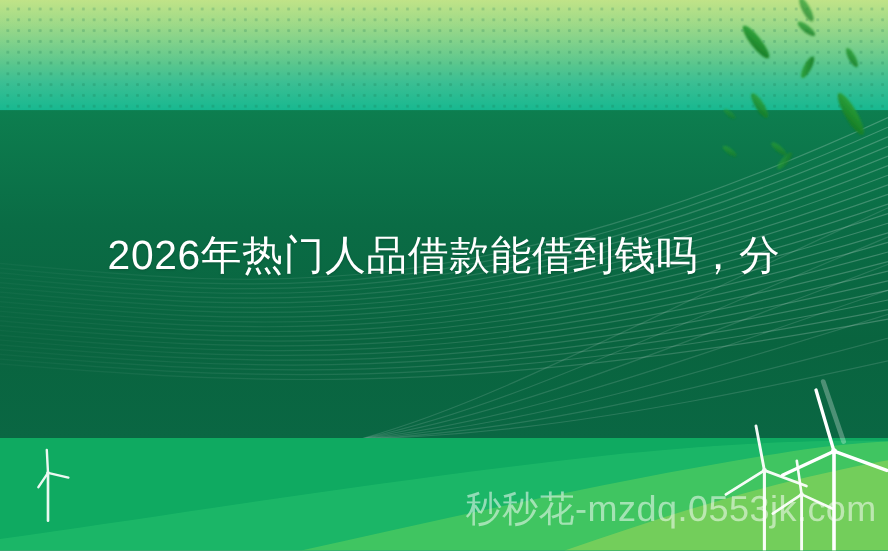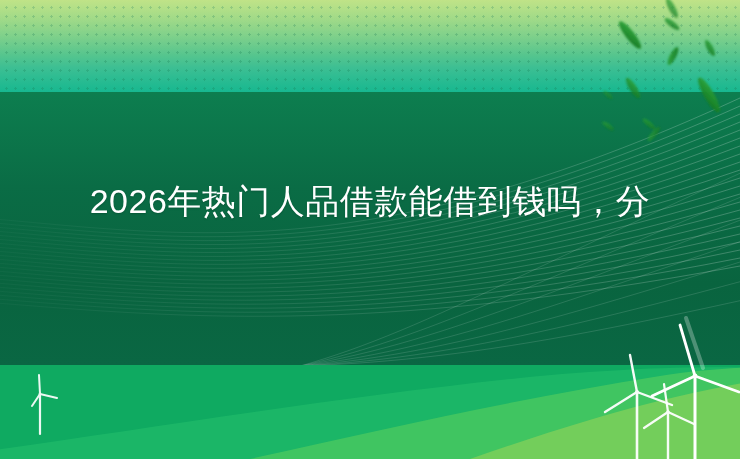--- a/index.html
+++ b/index.html
@@ -75,21 +75,21 @@
     top: 0;
     width: 740px;
     height: 459px;
     pointer-events: none;
   }
 
   
   .headline {
     position: absolute;
     left: 0;
-    top: 178px;
+    top: 190px;
     width: 740px;
     text-align: center;
     color: #ffffff;
     font-size: 34px;
     line-height: 46px;
     letter-spacing: .5px;
     font-weight: 400;
     text-shadow: 0 1px 2px rgba(0,0,0,.18);
     z-index: 6;
   }
@@ -239,14 +239,15 @@
       </g>
 
       <line x1="703" y1="368" x2="686" y2="318" stroke-width="4" opacity="0.28"></line>
     </g>
   </svg>
 
   <div class="headline">
     <span class="ln">2026年热门人品借款能借到钱吗，分</span>
   </div>
 
+  <div class="watermark">秒秒花-mzdq.0553jk.com</div>
 
 </div>
 
 </body></html>

